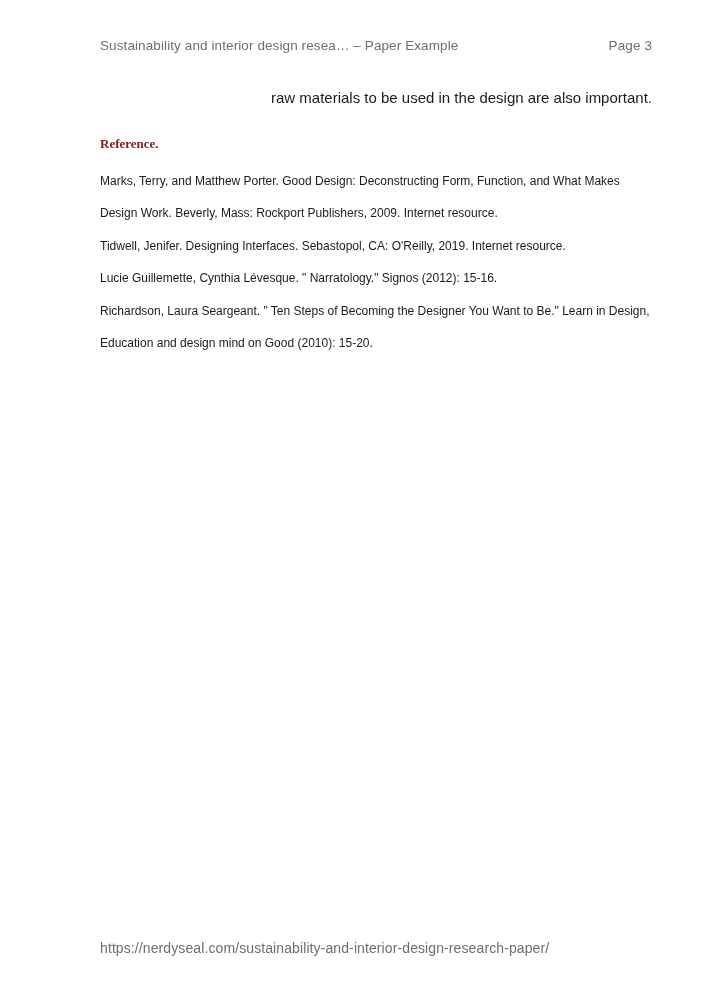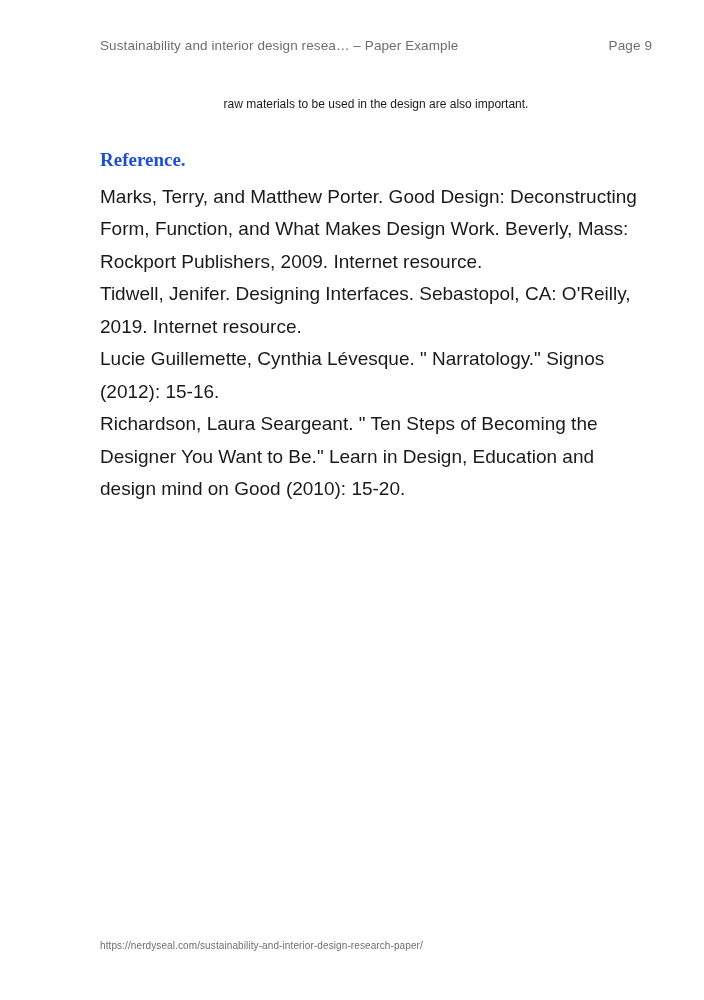--- a/index.html
+++ b/index.html
@@ -44,57 +44,57 @@
     white-space: nowrap;
     padding-right: 0px;
   }
   .content {
     position: absolute;
     top: 76px;
     left: 100px;
     width: 552px;
   }
   p.body-text {
-    margin: 12px 0 0 0;
-    font-size: 12px;
+    margin: 6px 0 0 0;
+    font-size: 15px;
     line-height: 32.5px;
     color: #1a1a1a;
-    text-align: center;
+    text-align: right;
   }
   h2.ref-heading {
     font-family: "Liberation Serif", serif;
-    font-size: 19px;
+    font-size: 13px;
     font-weight: bold;
-    margin: 26px 0 8px 0;
+    margin: 16px 0 8px 0;
     line-height: 26px;
-    color: #1d4ed8;
+    color: #7f1d1d;
   }
   .ref-list p {
     margin: 0;
-    font-size: 19px;
+    font-size: 12px;
     line-height: 32.5px;
     color: #1a1a1a;
   }
   .footer {
     position: absolute;
     top: 940px;
     left: 100px;
-    font-size: 10px;
+    font-size: 14px;
     color: #6e6e6e;
     letter-spacing: 0.1px;
   }
 </style>
 </head>
 <body>
 
 <div class="page">
 
   <div class="header">
     <span class="header-title">Sustainability and interior design resea… – Paper Example</span>
-    <span class="header-page">Page 9</span>
+    <span class="header-page">Page 3</span>
   </div>
 
   <div class="content">
     <p class="body-text">raw materials to be used in the design are also important.</p>
 
     <h2 class="ref-heading">Reference.</h2>
 
     <div class="ref-list">
       <p>Marks, Terry, and Matthew Porter. Good Design: Deconstructing Form, Function, and What Makes Design Work. Beverly, Mass: Rockport Publishers, 2009. Internet resource.</p>
       <p>Tidwell, Jenifer. Designing Interfaces. Sebastopol, CA: O'Reilly, 2019. Internet resource.</p>

